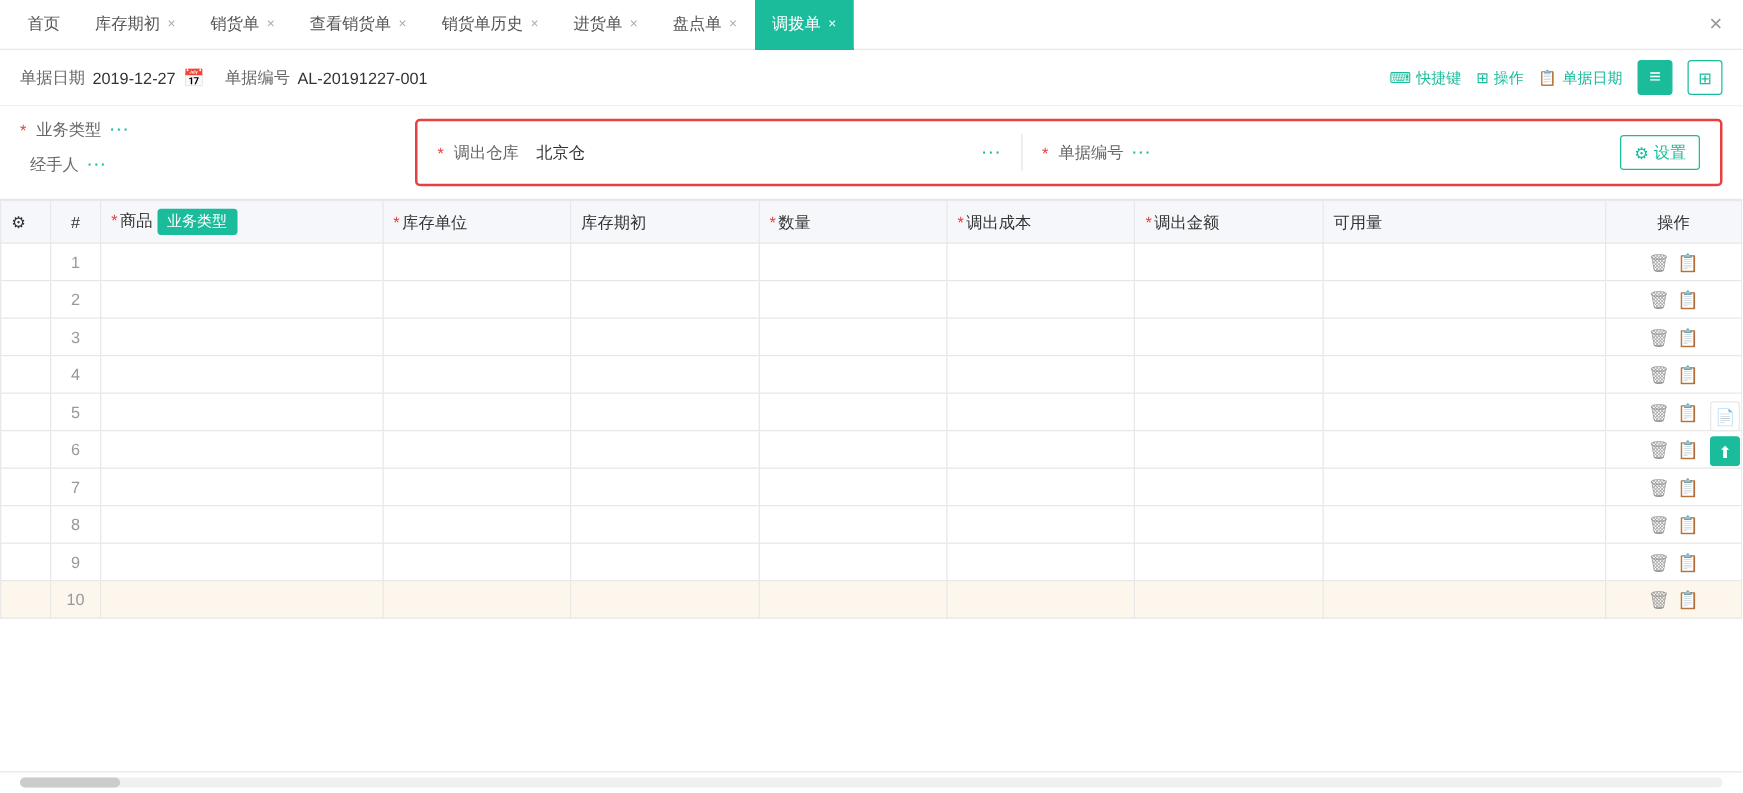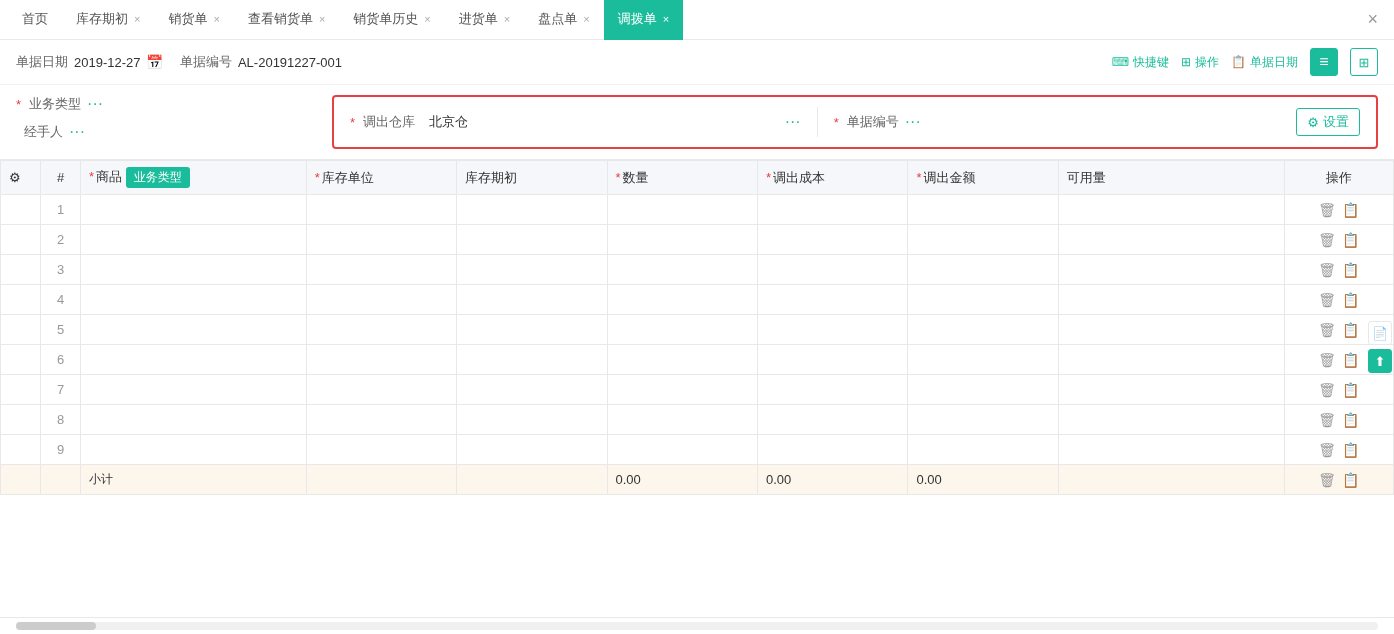--- a/index.html
+++ b/index.html
@@ -403,37 +403,37 @@
     <td style="min-width:80px;"></td>
     <td style="min-width:80px;"></td>
     <td style="min-width:120px;"></td>
     <td style="text-align:center;">
       <div class="action-icons">
         <span class="action-icon">🗑</span>
         <span class="action-icon">📋</span>
       </div>
     </td>
   </tr>
-          <tr class="subtotal-row">
-  <td></td>
-  <td></td>
-  <td style="background:#fdf6ec;color:#333;font-size:12px;">小计</td>
-  <td style="background:#fdf6ec;"></td>
-  <td style="background:#fdf6ec;"></td>
-  <td style="background:#fdf6ec;color:#333;">0.00</td>
-  <td style="background:#fdf6ec;color:#333;">0.00</td>
-  <td style="background:#fdf6ec;color:#333;">0.00</td>
-  <td style="background:#fdf6ec;"></td>
-  <td style="background:#fdf6ec;text-align:center;">
-    <div class="action-icons">
-      <span class="action-icon">🗑</span>
-      <span class="action-icon">📋</span>
-    </div>
-  </td>
-</tr>
+          <tr>
+    <td class="row-num"></td>
+    <td class="row-num" style="color:#999;text-align:center;">10</td>
+    <td style="min-width:120px;"></td>
+    <td style="min-width:80px;"></td>
+    <td style="min-width:80px;"></td>
+    <td style="min-width:80px;"></td>
+    <td style="min-width:80px;"></td>
+    <td style="min-width:80px;"></td>
+    <td style="min-width:120px;"></td>
+    <td style="text-align:center;">
+      <div class="action-icons">
+        <span class="action-icon">🗑</span>
+        <span class="action-icon">📋</span>
+      </div>
+    </td>
+  </tr>
         </tbody>
     </table>
   </div>
 
   <div class="scrollbar-area">
     <div class="h-scrollbar">
       <div class="h-scrollbar-thumb"></div>
     </div>
   </div>
 </div>

